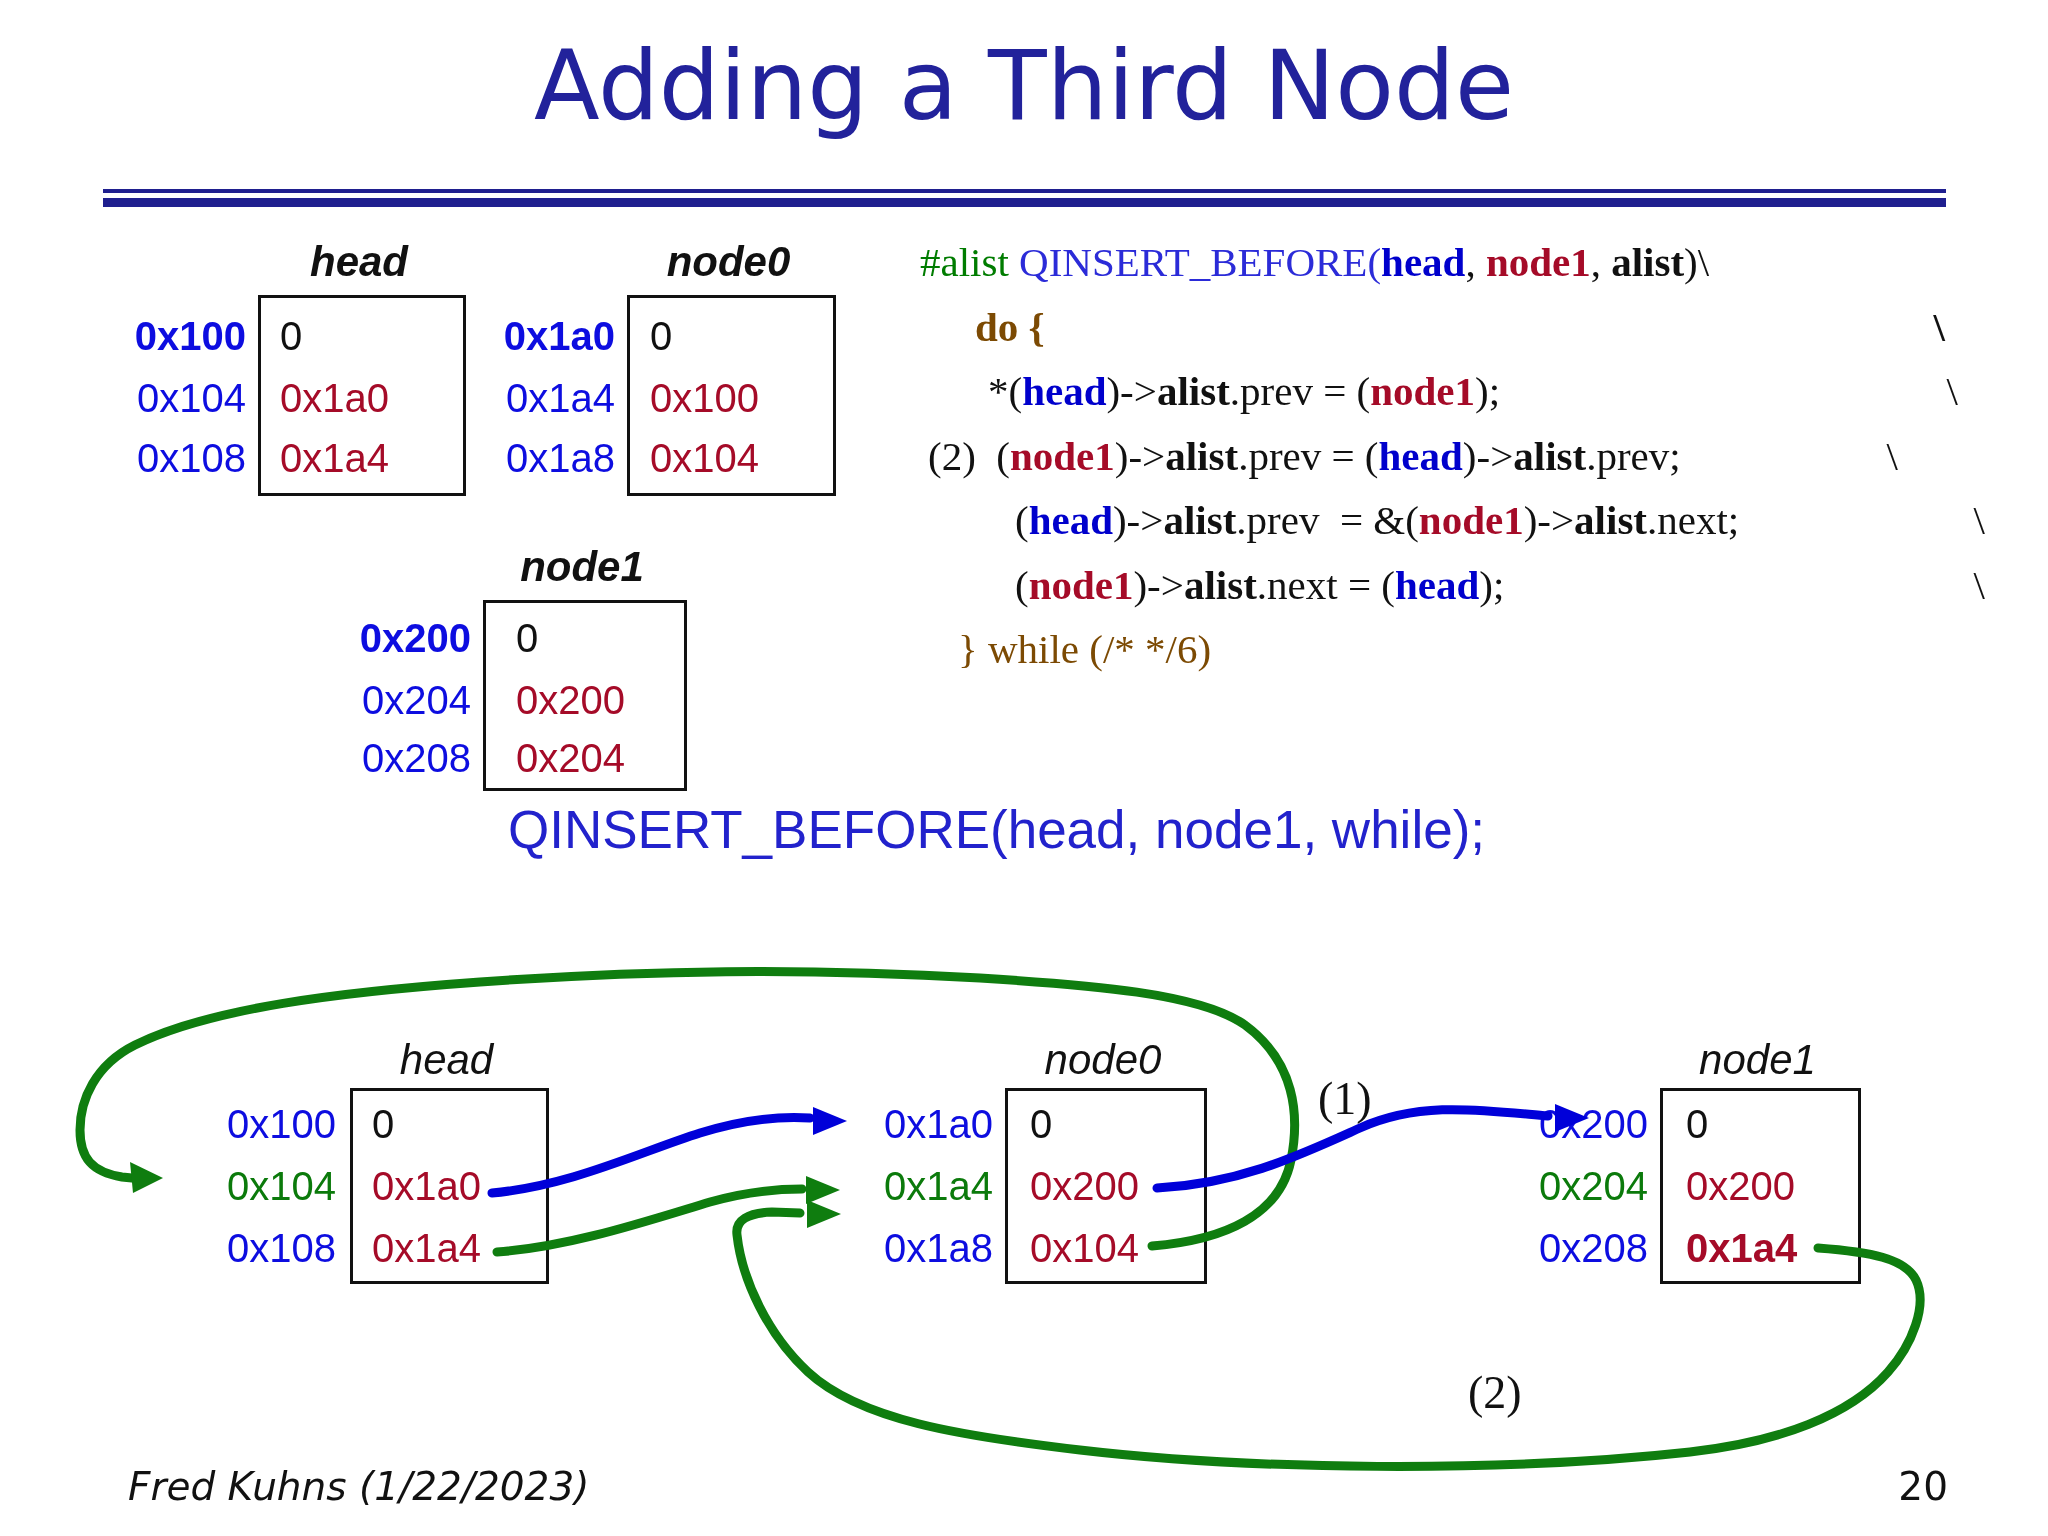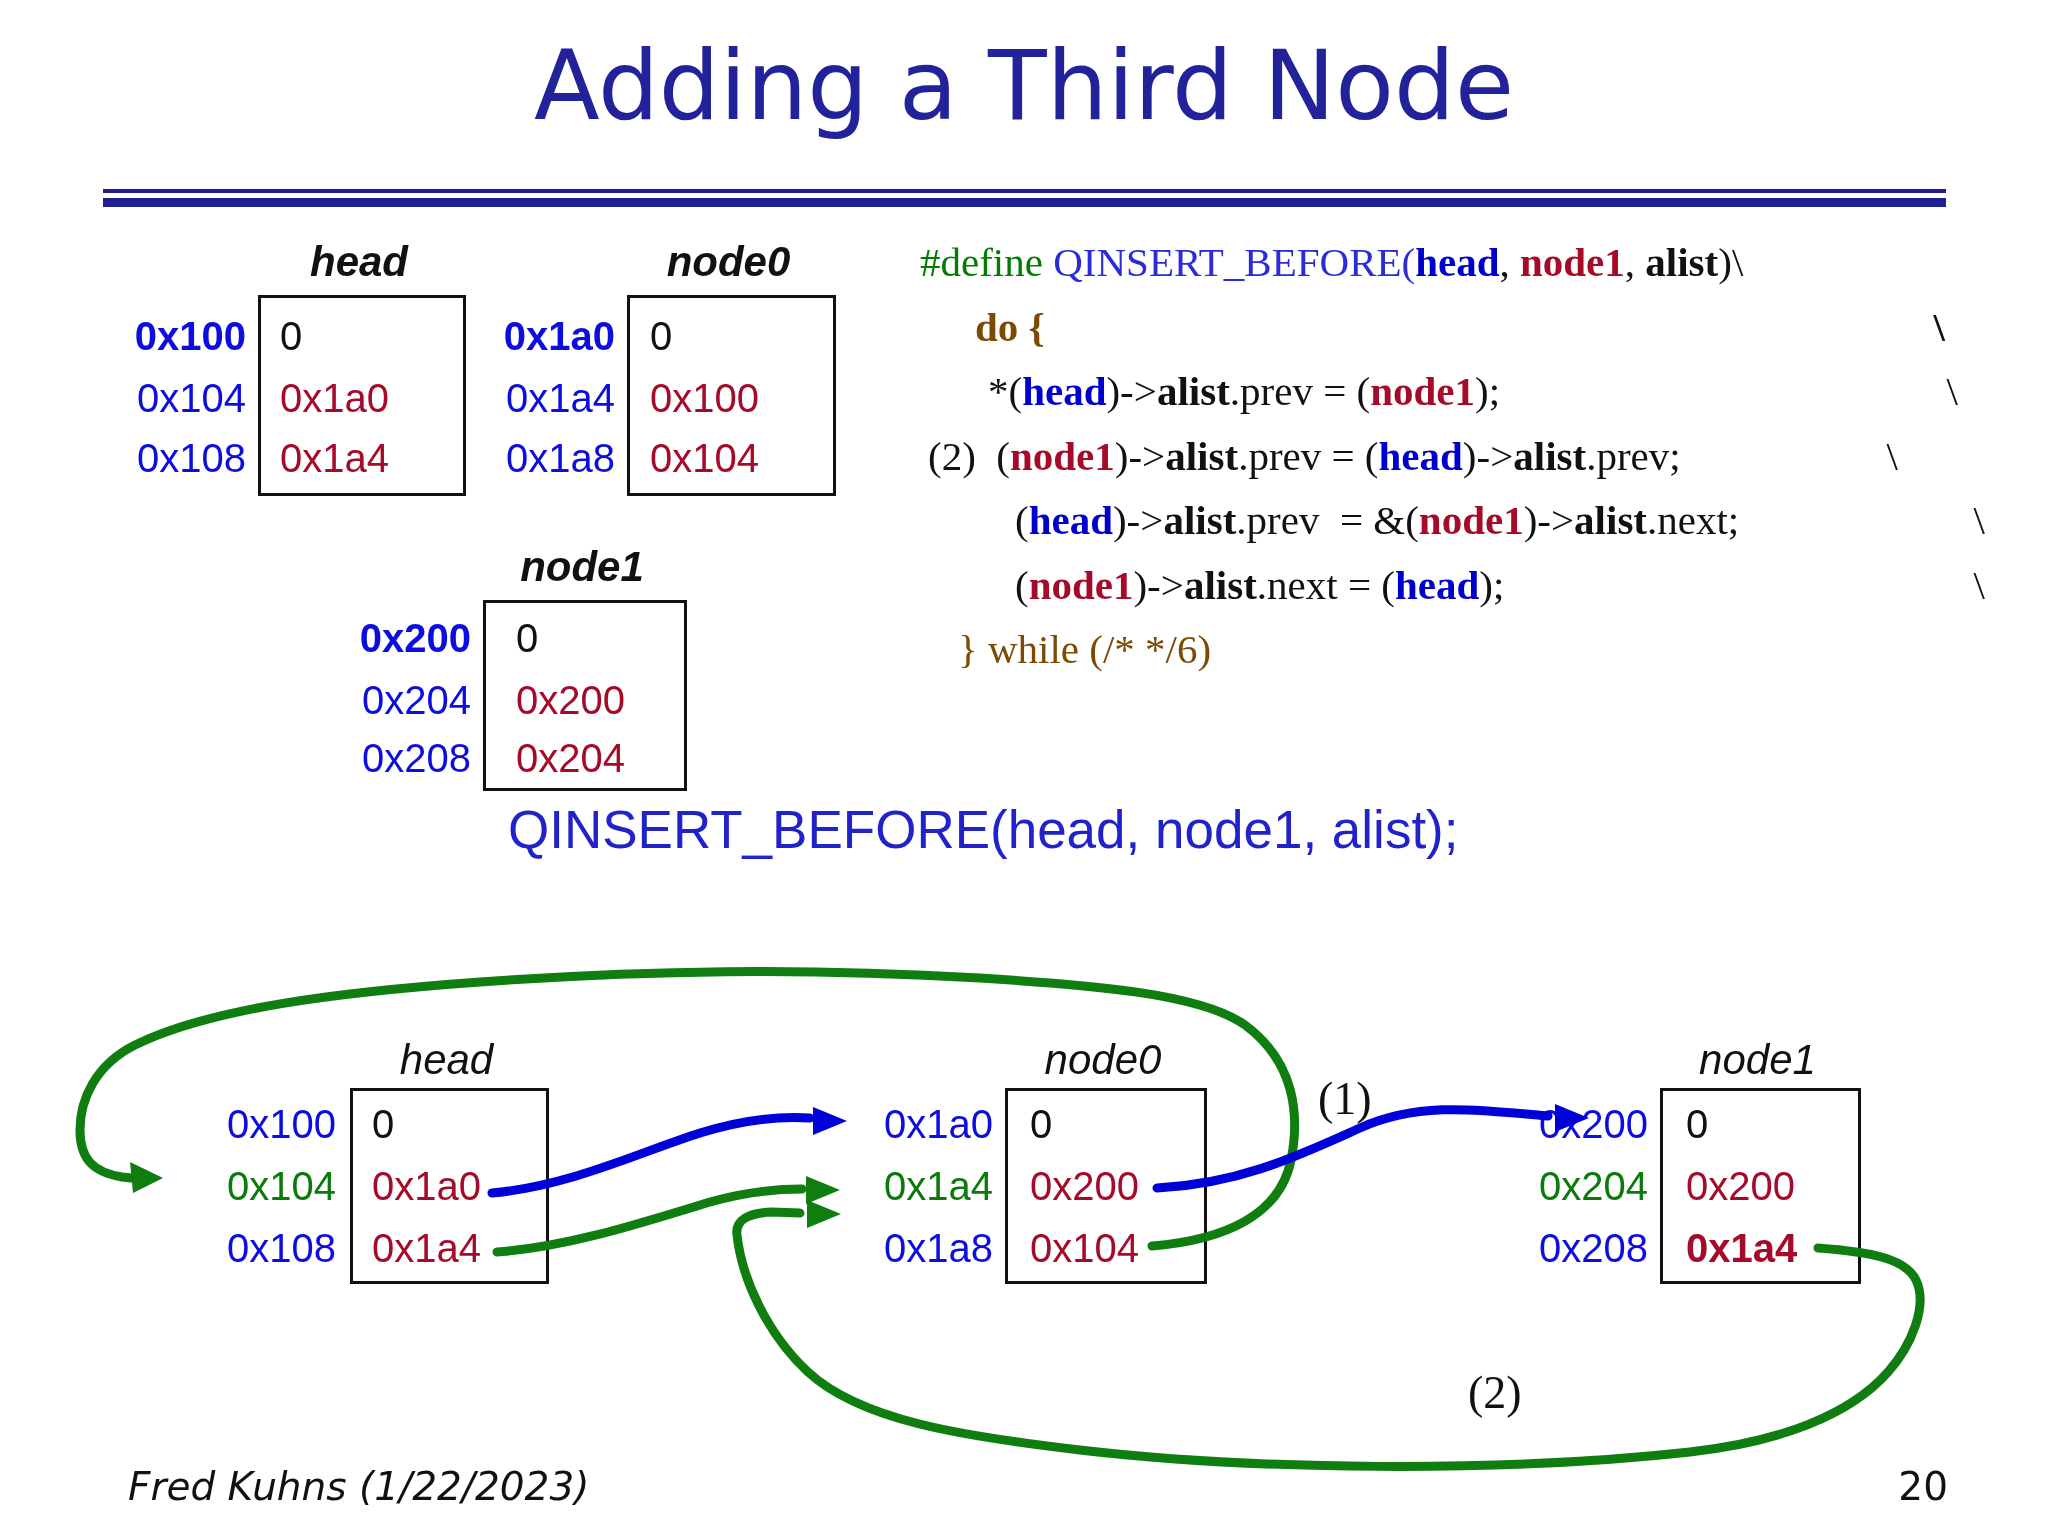--- a/index.html
+++ b/index.html
@@ -99,30 +99,30 @@
       <div class="mem-label" style="left: 1580px; top: 1036px; width: 355px;">node1</div>
       <div class="mem-box" style="left: 1660px; top: 1088px; width: 195px; height: 190px;"></div>
       <div class="addr c-blue" style="left: 1428px; top: 1102px;">0x200</div>
       <div class="val c-black" style="left: 1686px; top: 1102px;">0</div>
       <div class="addr c-green" style="left: 1428px; top: 1164px;">0x204</div>
       <div class="val c-red" style="left: 1686px; top: 1164px;">0x200</div>
       <div class="addr c-blue" style="left: 1428px; top: 1226px;">0x208</div>
       <div class="val c-red b" style="left: 1686px; top: 1226px;">0x1a4</div>
     </div>
   <div id="code">
-      <div class="code-line" style="top: 234px; padding-left: 0px;"><span class="k-green">#define </span><span class="k-blue">QINSERT_BEFORE(</span><span class="k-bblue">head</span><span class="k-plain">, </span><span class="k-bred">node1</span><span class="k-plain">, </span><span class="k-bblack">alist</span><span class="k-plain">)\</span></div>
+      <div class="code-line" style="top: 234px; padding-left: 0px;"><span class="k-green">#alist </span><span class="k-blue">QINSERT_BEFORE(</span><span class="k-bblue">head</span><span class="k-plain">, </span><span class="k-bred">node1</span><span class="k-plain">, </span><span class="k-bblack">alist</span><span class="k-plain">)\</span></div>
       <div class="code-line" style="top: 299px; padding-left: 55px; font-weight: bold;"><span class="k-brown">do {</span><span class="cont">\</span></div>
       <div class="code-line" style="top: 363px; padding-left: 68px;"><span class="k-plain">*(</span><span class="k-bblue">head</span><span class="k-plain">)-&gt;</span><span class="k-bblack">alist</span><span class="k-plain">.prev = (</span><span class="k-bred">node1</span><span class="k-plain">);</span><span class="cont">\</span></div>
       <div class="code-line" style="top: 428px; padding-left: 8px;"><span class="k-plain">(2)  (</span><span class="k-bred">node1</span><span class="k-plain">)-&gt;</span><span class="k-bblack">alist</span><span class="k-plain">.prev = (</span><span class="k-bblue">head</span><span class="k-plain">)-&gt;</span><span class="k-bblack">alist</span><span class="k-plain">.prev;</span><span class="cont">\</span></div>
       <div class="code-line" style="top: 492px; padding-left: 95px;"><span class="k-plain">(</span><span class="k-bblue">head</span><span class="k-plain">)-&gt;</span><span class="k-bblack">alist</span><span class="k-plain">.prev  = &amp;(</span><span class="k-bred">node1</span><span class="k-plain">)-&gt;</span><span class="k-bblack">alist</span><span class="k-plain">.next;</span><span class="cont">\</span></div>
       <div class="code-line" style="top: 557px; padding-left: 95px;"><span class="k-plain">(</span><span class="k-bred">node1</span><span class="k-plain">)-&gt;</span><span class="k-bblack">alist</span><span class="k-plain">.next = (</span><span class="k-bblue">head</span><span class="k-plain">);</span><span class="cont">\</span></div>
       <div class="code-line" style="top: 621px; padding-left: 38px;"><span class="k-brown">} while (/* */6)</span></div>
     </div>
 
-  <div class="call">QINSERT_BEFORE(head, node1, alist);</div>
+  <div class="call">QINSERT_BEFORE(head, node1, while);</div>
 
   <div class="ann ann1">(1)</div>
   <div class="ann ann2">(2)</div>
 
   <svg class="arrows" width="2048" height="1536" viewBox="0 0 2048 1536">
     <path class="ga" d="M 1152 1246 C 1225 1240 1280 1215 1291 1160
          C 1300 1115 1295 1062 1245 1025
          C 1200 993 1090 985 980 978
          C 800 968 650 970 480 982
          C 340 992 210 1008 135 1045

